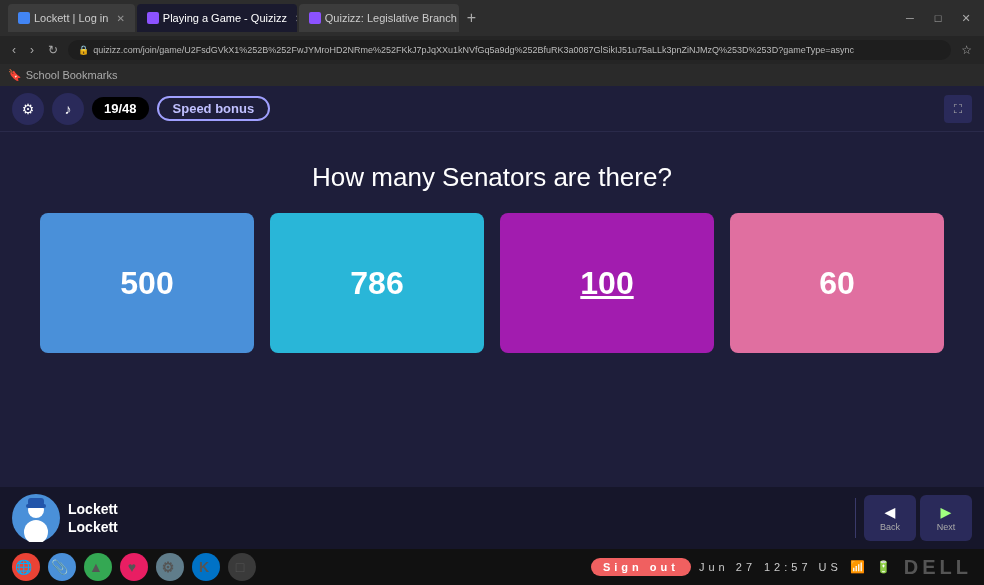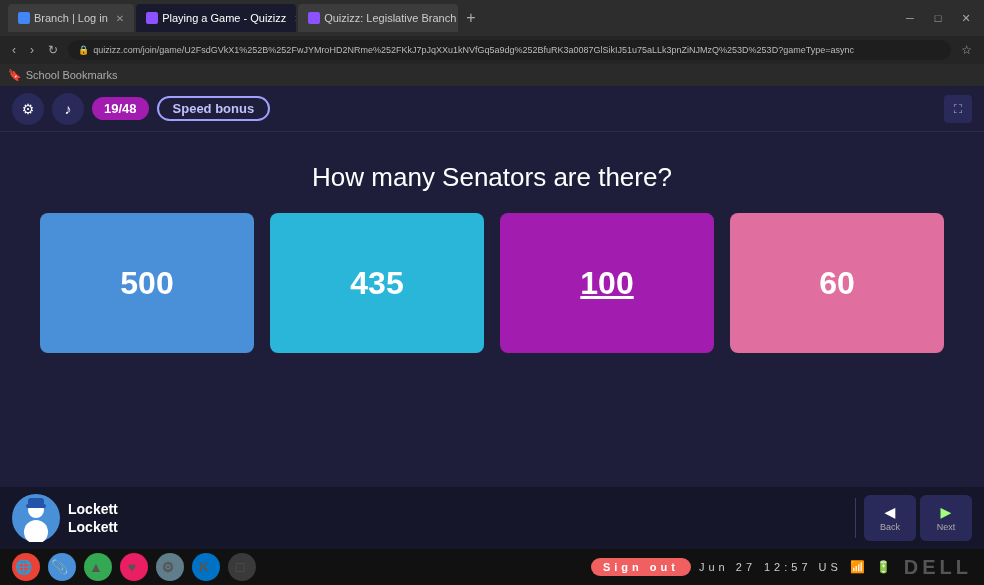--- a/index.html
+++ b/index.html
@@ -136,21 +136,21 @@
       border-radius: 50%;
       background: #2a2a5a;
       display: flex;
       align-items: center;
       justify-content: center;
       color: #fff;
       font-size: 14px;
       cursor: pointer;
     }
     .question-counter {
-      background: #a21caf;
+      background: #000000;
       border-radius: 16px;
       padding: 4px 12px;
       font-size: 13px;
       color: #fff;
       font-weight: 600;
     }
     .speed-bonus-badge {
       background: transparent;
       border: 2px solid #a0a0ff;
       border-radius: 16px;
@@ -319,21 +319,21 @@
 </head>
 <body>
 
 <div class="main-wrapper">
 
   <div class="browser-section">
     <div class="browser-chrome">
       <div class="tab-bar">
         <div class="tab">
           <div class="tab-favicon" style="background:#4285f4"></div>
-          <span>Branch | Log in</span>
+          <span>Lockett | Log in</span>
           <span class="tab-close">✕</span>
         </div>
         <div class="tab active">
           <div class="tab-favicon" style="background:#8c52ff"></div>
           <span>Playing a Game - Quizizz</span>
           <span class="tab-close">✕</span>
         </div>
         <div class="tab">
           <div class="tab-favicon" style="background:#8c52ff"></div>
           <span>Quizizz: Legislative Branch</span>
@@ -383,21 +383,21 @@
 
     <div class="question-section">
       <div class="question-text">How many Senators are there?</div>
     </div>
 
     <div class="answers-section">
       <div class="answer-card blue">
         <span>500</span>
       </div>
       <div class="answer-card cyan">
-        <span>435</span>
+        <span>786</span>
       </div>
       <div class="answer-card yellow">
         <span>100</span>
       </div>
       <div class="answer-card pink">
         <span>60</span>
       </div>
     </div>
 
     <div class="bottom-bar">

